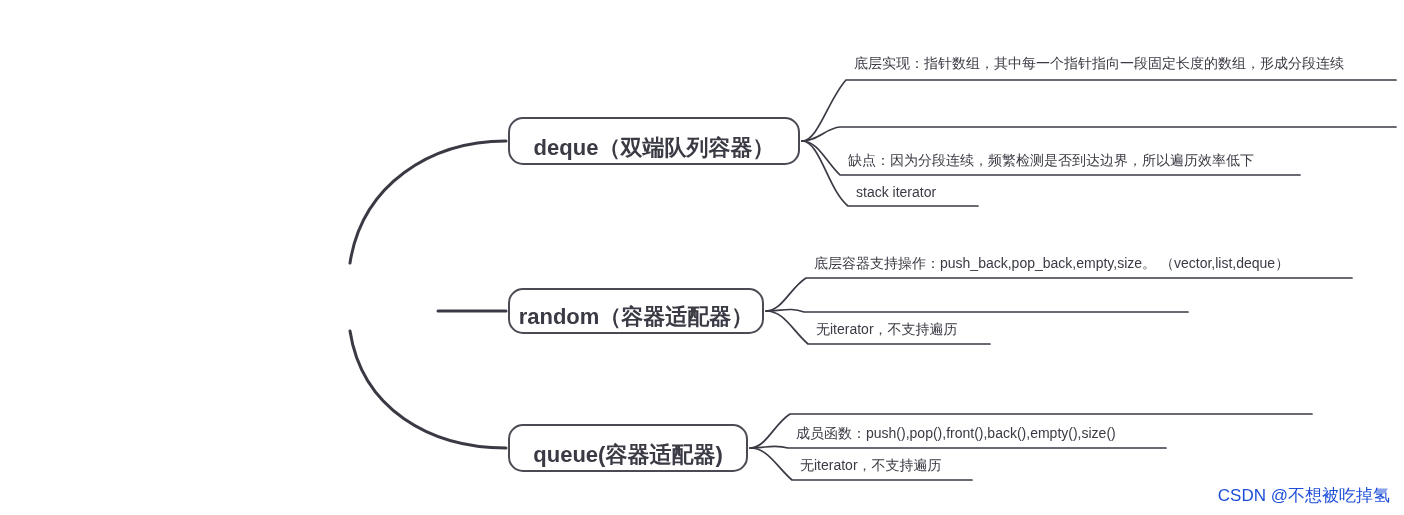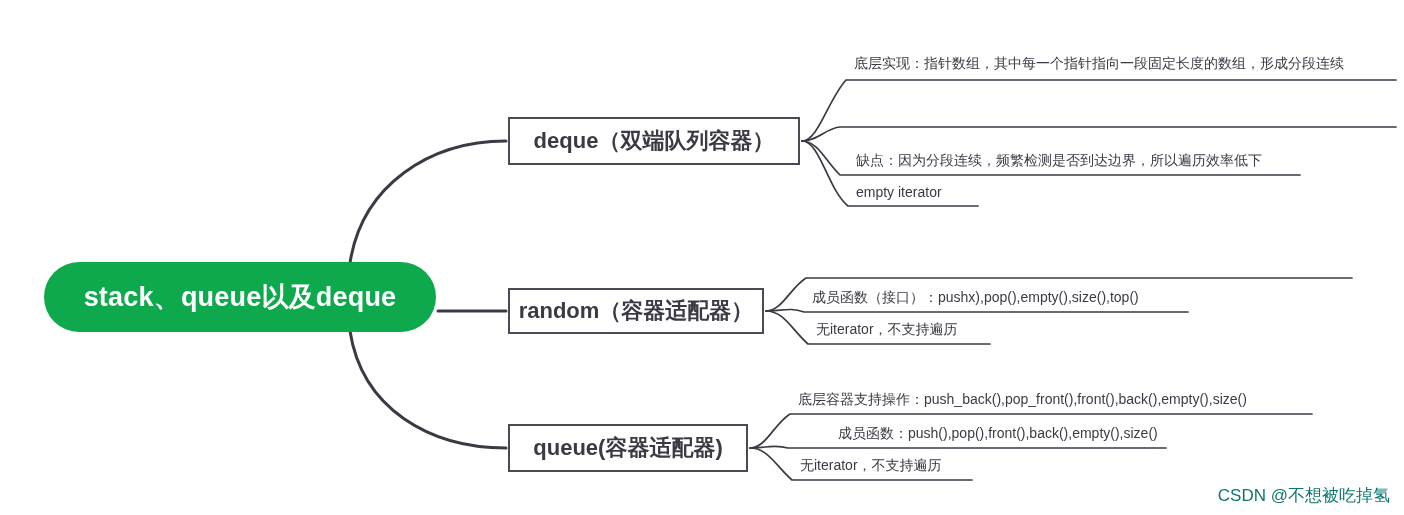--- a/index.html
+++ b/index.html
@@ -49,24 +49,24 @@
     font-size: 27px;
     font-weight: bold;
     letter-spacing: 0.2px;
     white-space: nowrap;
   }
 
   
   .topic-node {
     position: absolute;
     border: 2px solid #4A4A55;
-    border-radius: 0;
+    border-radius: 15px;
     background: #ffffff;
     display: flex;
-    align-items: center;
+    align-items: flex-end;
     justify-content: center;
     box-sizing: border-box;
   }
   .topic-label {
     color: #3A3A44;
     font-size: 22px;
     font-weight: bold;
     white-space: nowrap;
   }
 
@@ -84,21 +84,21 @@
     white-space: pre-wrap;
     padding: 0 4px 2px 6px;
   }
   .leaf.two-line { line-height: 26px; }
 
   
   .watermark {
     position: absolute;
     right: 14px;
     bottom: 8px;
-    color: #0f766e;
+    color: #1d4ed8;
     font-size: 17px;
     white-space: nowrap;
   }
 </style>
 </head>
 <body>
 
 <div id="canvas">
 
   <svg id="connectors" viewBox="0 0 1404 515" xmlns="http://www.w3.org/2000/svg">
@@ -121,49 +121,45 @@
       <path d="M 766,311 C 782,311 790,288 806,278 L 1352,278"></path>
       <path d="M 766,311 C 782,311 790,307 804,312 L 1188,312"></path>
       <path d="M 766,311 C 784,311 792,330 808,344 L 990,344"></path>
 
       <path d="M 750,448 C 766,448 774,424 790,414 L 1312,414"></path>
       <path d="M 750,448 C 766,448 774,444 788,448 L 1166,448"></path>
       <path d="M 750,448 C 768,448 776,466 792,480 L 972,480"></path>
     </g>
   </svg>
 
-  <div class="root-node">
-    <span class="root-label">stack、queue以及deque</span>
-  </div>
 
   <div class="topic-node" id="node-deque">
     <span class="topic-label">deque（双端队列容器）</span>
   </div>
 
   <div class="topic-node" id="node-stack">
     <span class="topic-label">random（容器适配器）</span>
   </div>
 
   <div class="topic-node" id="node-queue">
     <span class="topic-label">queue(容器适配器)</span>
   </div>
 
   <div class="leaf" style="left:848px; top:51px; width:548px;">底层实现：指针数组，其中每一个指针指向一段固定长度的数组，形成分段连续</div>
 
 
-  <div class="leaf" style="left:842px; top:148px; width:458px;margin-left:8px;">缺点：因为分段连续，频繁检测是否到达边界，所以遍历效率低下</div>
+  <div class="leaf" style="left:842px; top:148px; width:458px;">缺点：因为分段连续，频繁检测是否到达边界，所以遍历效率低下</div>
 
-  <div class="leaf" style="left:850px; top:180px; width:128px;">empty iterator</div>
+  <div class="leaf" style="left:850px; top:180px; width:128px;">stack iterator</div>
 
+  <div class="leaf" style="left:808px; top:251px; width:544px;">底层容器支持操作：push_back,pop_back,empty,size。 （vector,list,deque）</div>
 
-  <div class="leaf" style="left:806px; top:285px; width:382px;">成员函数（接口）：pushx),pop(),empty(),size(),top()</div>
 
   <div class="leaf" style="left:810px; top:317px; width:180px;">无iterator，不支持遍历</div>
 
-  <div class="leaf" style="left:792px; top:387px; width:520px;">底层容器支持操作：push_back(),pop_front(),front(),back(),empty(),size()</div>
 
-  <div class="leaf" style="left:790px; top:421px; width:376px;margin-left:42px;">成员函数：push(),pop(),front(),back(),empty(),size()</div>
+  <div class="leaf" style="left:790px; top:421px; width:376px;">成员函数：push(),pop(),front(),back(),empty(),size()</div>
 
   <div class="leaf" style="left:794px; top:453px; width:178px;">无iterator，不支持遍历</div>
 
   <div class="watermark">CSDN @不想被吃掉氢</div>
 
 </div>
 
 </body></html>

